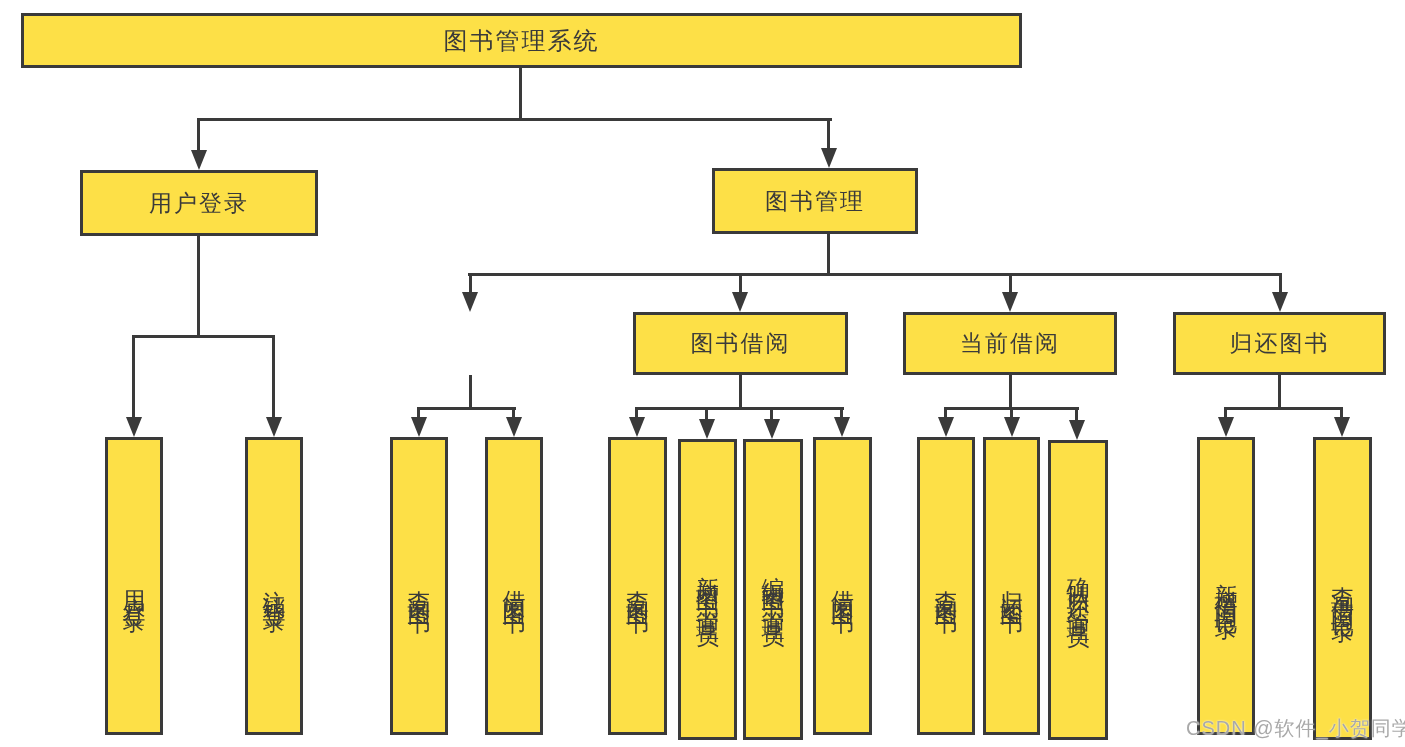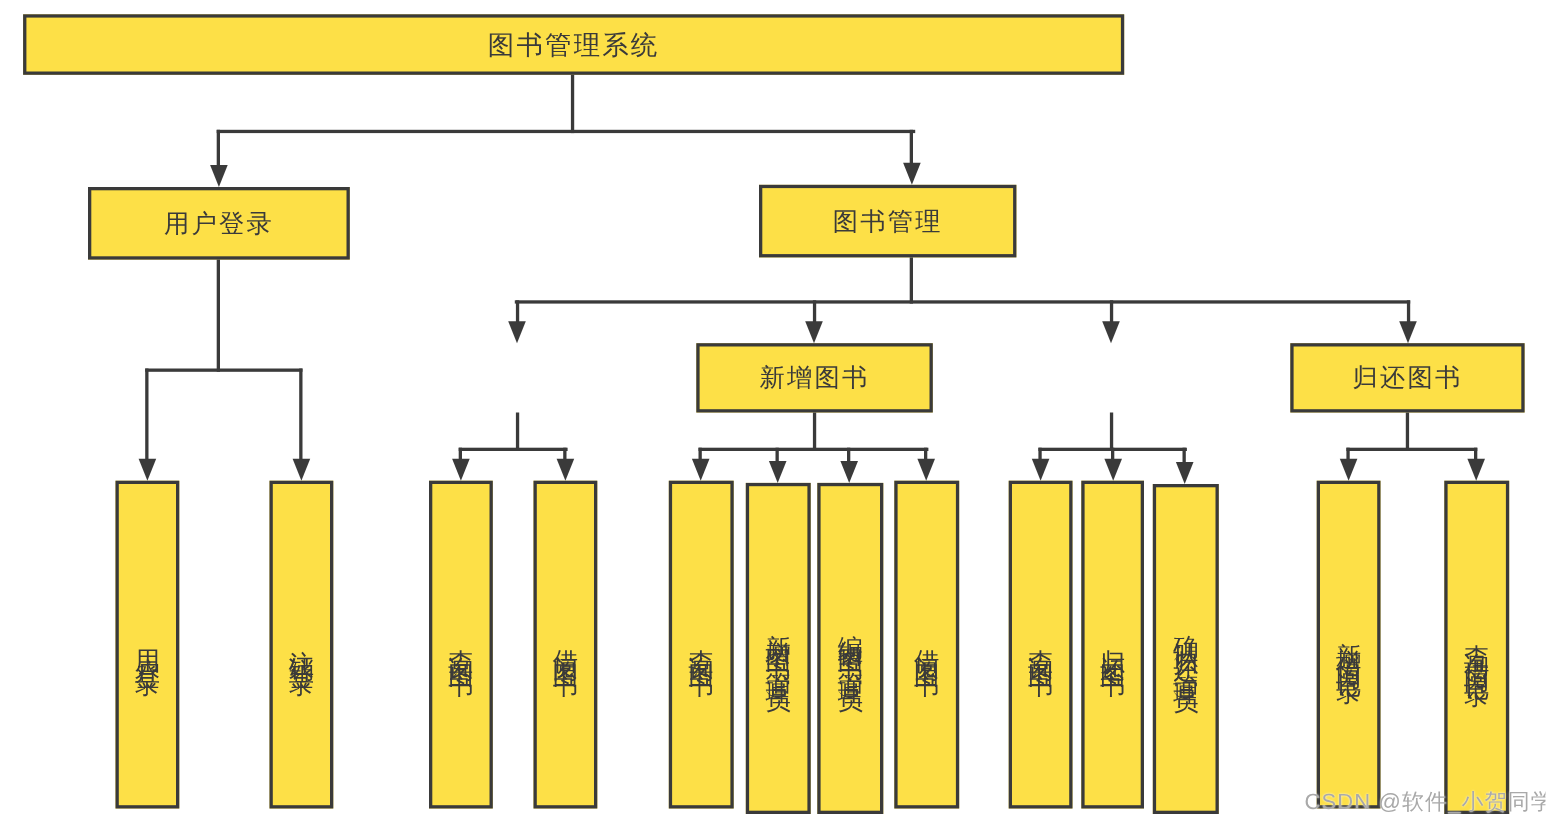--- a/index.html
+++ b/index.html
@@ -62,26 +62,29 @@
 
 <div class="canvas">
 
   <div class="node h root" style="left:21px;top:13px;width:1001px;height:55px">
     <span>图书管理系统</span>
   </div>
 
   <div class="node h" style="left:80px;top:170px;width:238px;height:66px">
     <span>用户登录</span>
   </div>
-  <div class="node h" style="left:690px;top:168px;width:234px;height:66px">
+  <div class="node h" style="left:712px;top:168px;width:206px;height:66px">
     <span>图书管理</span>
   </div>
 
   <div class="node h" style="left:633px;top:312px;width:215px;height:63px">
-    <span>新增图书</span>
+    <span>图书借阅</span>
+  </div>
+  <div class="node h" style="left:903px;top:312px;width:214px;height:63px">
+    <span>当前借阅</span>
   </div>
   <div class="node h" style="left:1173px;top:312px;width:213px;height:63px">
     <span>归还图书</span>
   </div>
 
   <div class="node v" style="left:105px;top:437px;width:58px;height:298px">
     <span>用户登录</span>
   </div>
   <div class="node v" style="left:245px;top:437px;width:58px;height:298px">
     <span>注销登录</span>

